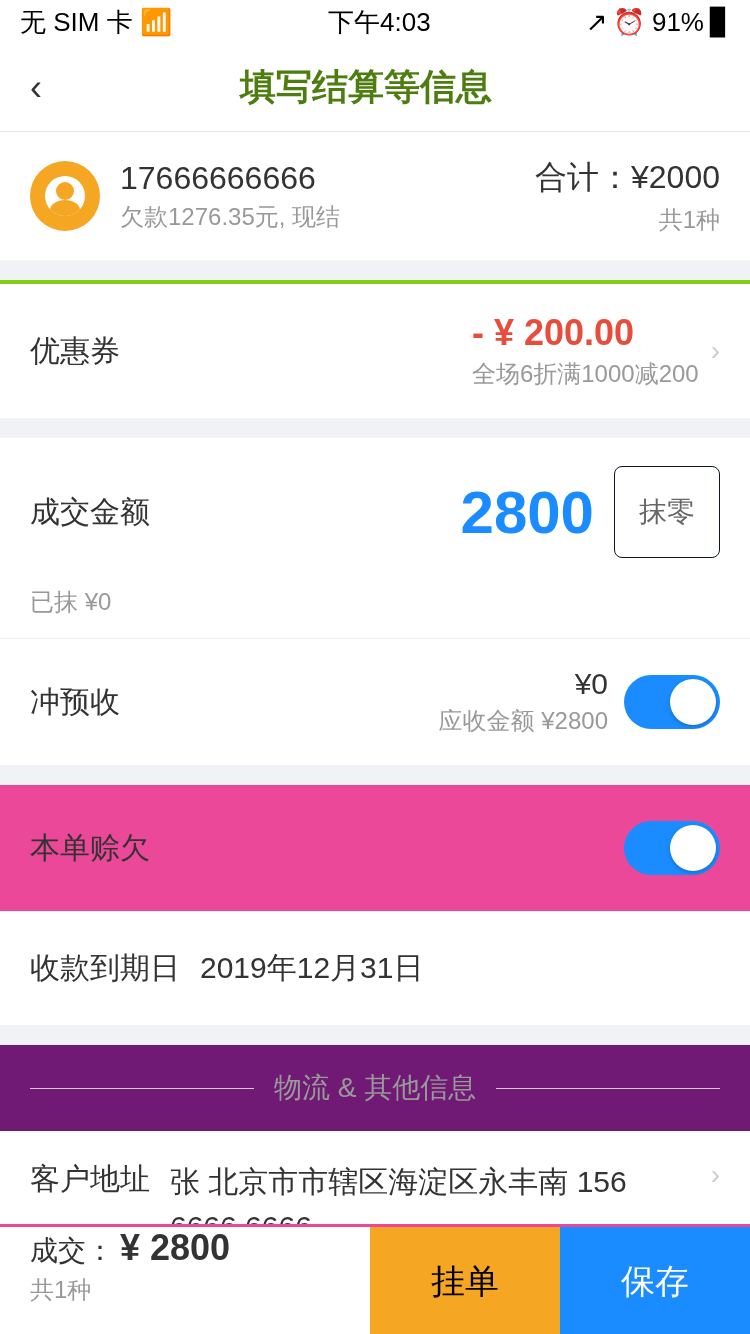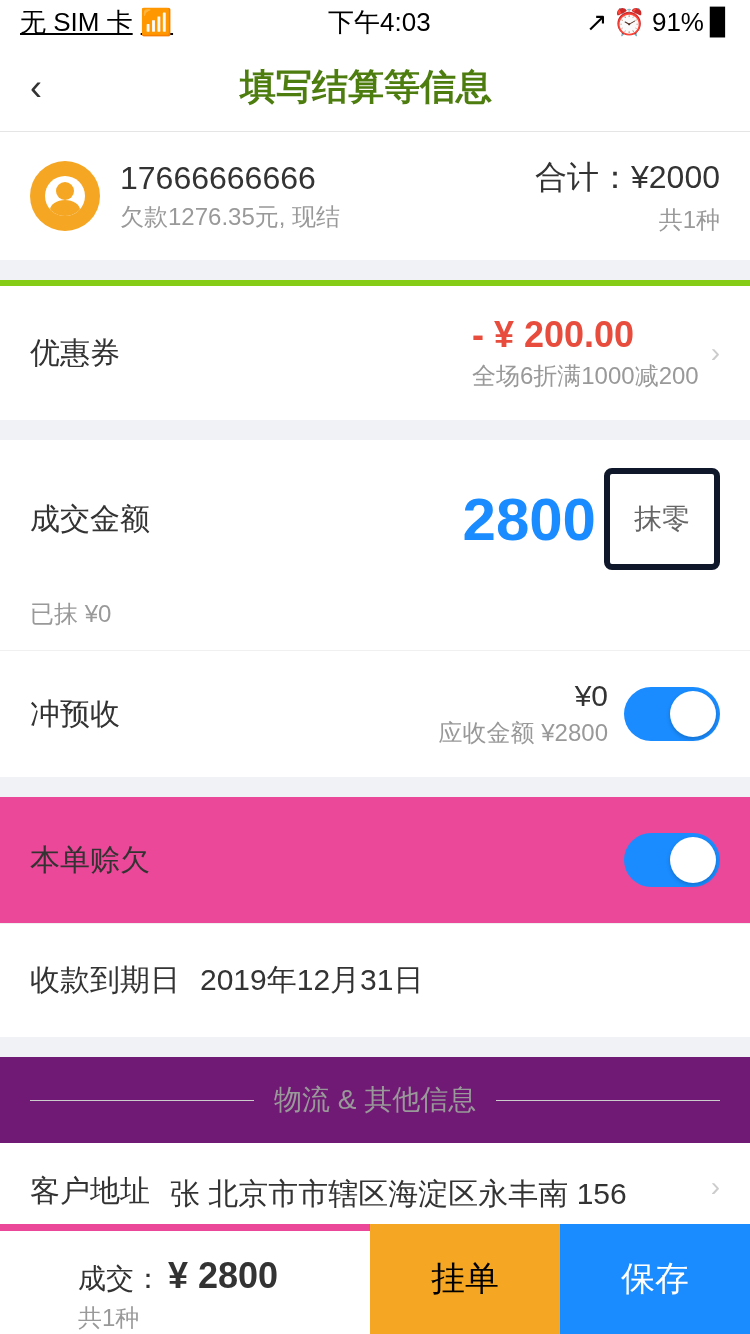--- a/index.html
+++ b/index.html
@@ -17,21 +17,21 @@
     .status-bar {
       display: flex;
       align-items: center;
       justify-content: space-between;
       height: 44px;
       background: #fff;
       padding: 0 20px;
       font-size: 26px;
       color: #000;
     }
-    .status-left { display: flex; align-items: center; gap: 8px; text-decoration: underline; }
+    .status-left { display: flex; align-items: center; gap: 8px; }
     .status-center { font-weight: 500; font-size: 26px; }
     .status-right { display: flex; align-items: center; gap: 6px; font-size: 26px; }
 
     
     .nav-bar {
       display: flex;
       align-items: center;
       height: 88px;
       background: #fff;
       padding: 0 30px;
@@ -114,21 +114,21 @@
     .user-total { text-align: right; }
     .user-total-amount { font-size: 32px; font-weight: 500; color: #333; }
     .user-total-count { font-size: 24px; color: #999; margin-top: 4px; }
 
     
     .row-item {
       display: flex;
       align-items: center;
       justify-content: space-between;
       padding: 28px 30px;
-      border-top: 6px solid #84cc16;
+      border-top: 4px solid #84cc16;
       background: #fff;
     }
     .row-label { font-size: 30px; color: #333; }
     .row-right { display: flex; align-items: center; gap: 12px; }
     .chevron {
       font-size: 28px;
       color: #ccc;
     }
 
     
@@ -140,24 +140,24 @@
       background: #fff;
       margin-bottom: 20px;
     }
     .deal-row {
       display: flex;
       align-items: center;
       justify-content: space-between;
       padding: 28px 30px;
     }
     .deal-label { font-size: 30px; color: #333; }
-    .deal-right { display: flex; align-items: center; gap: 8px; }
+    .deal-right { display: flex; align-items: center; gap: 20px; }
     .deal-amount { font-size: 60px; font-weight: 600; color: #1a8cff; }
     .round-zero-btn {
-      border: 6px solid #0f172a;
+      border: 1px solid #0f172a;
       border-radius: 8px;
       padding: 26px 24px;
       font-size: 28px;
       color: #666;
       background: #fff;
       cursor: pointer;
     }
     .deal-sub { font-size: 24px; color: #999; padding: 0 30px 20px; }
 
     
@@ -239,24 +239,23 @@
     .address-label { font-size: 30px; color: #333; min-width: 90px; }
     .address-value { font-size: 30px; color: #333; flex: 1; padding: 0 20px; line-height: 1.5; }
 
     
     .bottom-bar {
       position: fixed;
       bottom: 0;
       width: 750px;
       height: 110px;
       display: flex;
-      align-items: flex-end;
-      background: #fff;
-      border-top: 7px solid #ec4899;
-      padding-left: 48px;
+      align-items: flex-start;
+      background: #fff;
+      border-top: 3px solid #ec4899;
     }
     .bottom-summary {
       flex: 1;
       padding: 0 30px;
     }
     .bottom-deal { font-size: 28px; color: #333; display: flex; align-items: baseline; gap: 6px; }
     .bottom-deal-label { font-size: 28px; color: #333; }
     .bottom-deal-amount { font-size: 36px; font-weight: 600; color: #333; }
     .bottom-count { font-size: 24px; color: #999; margin-top: 4px; }
     .btn-pending {

